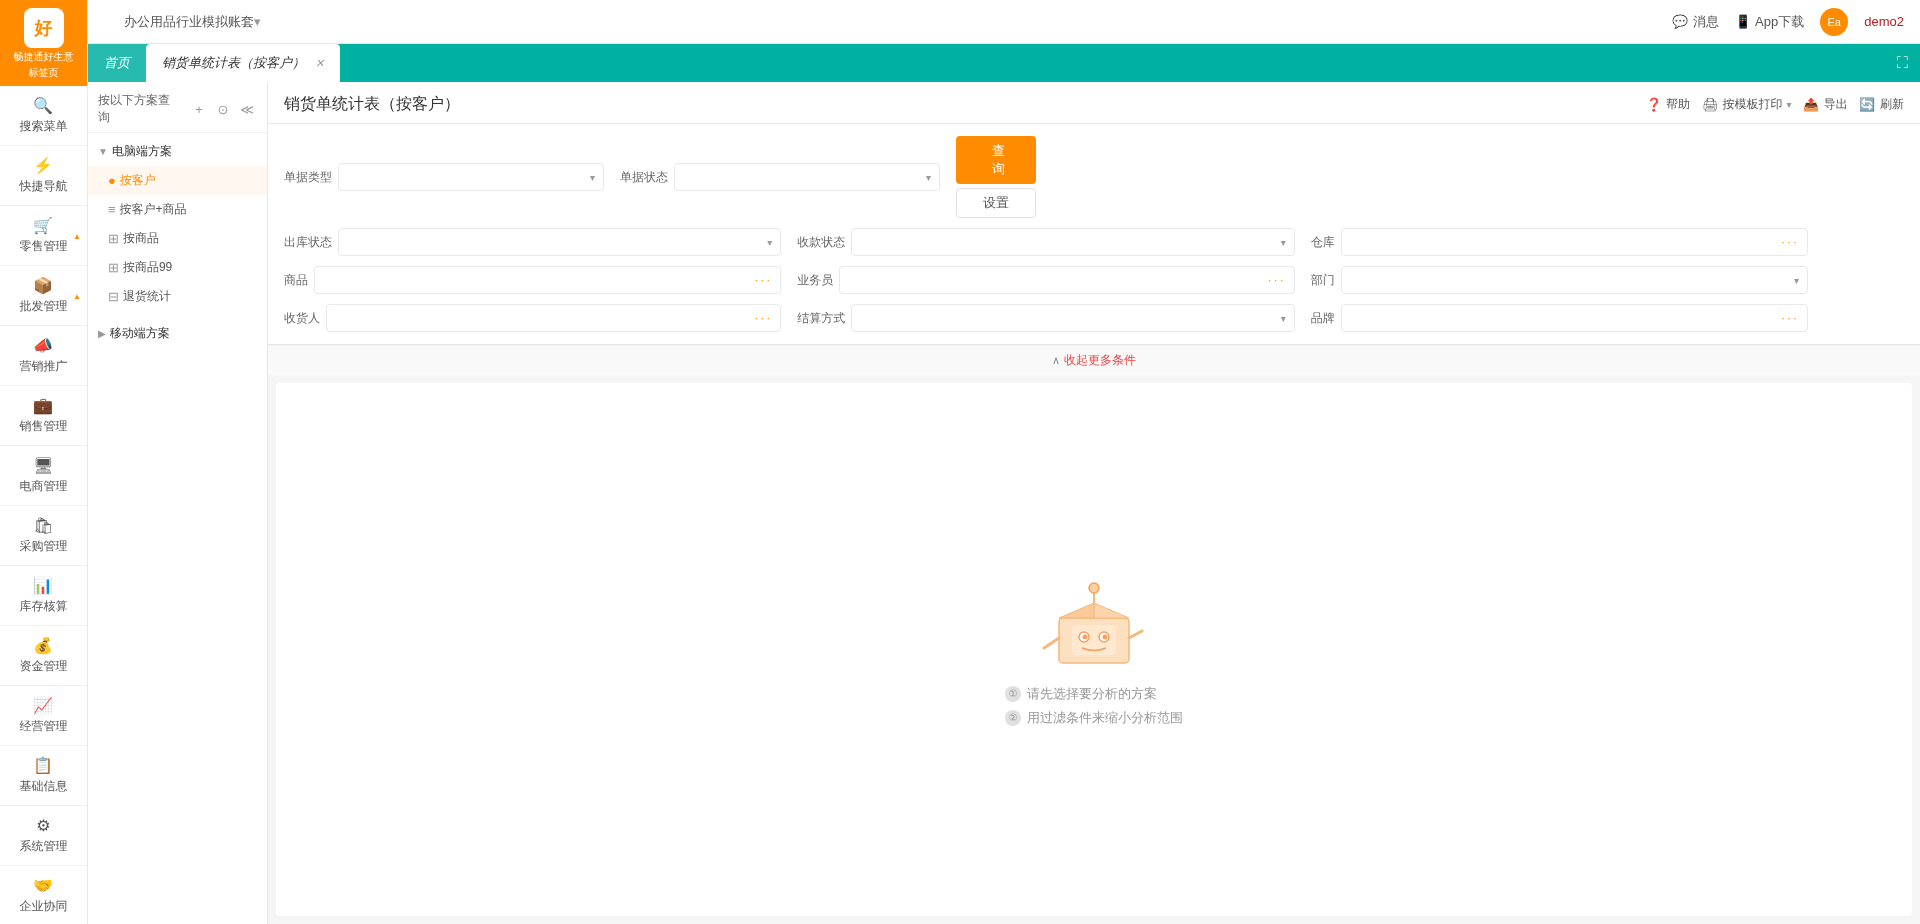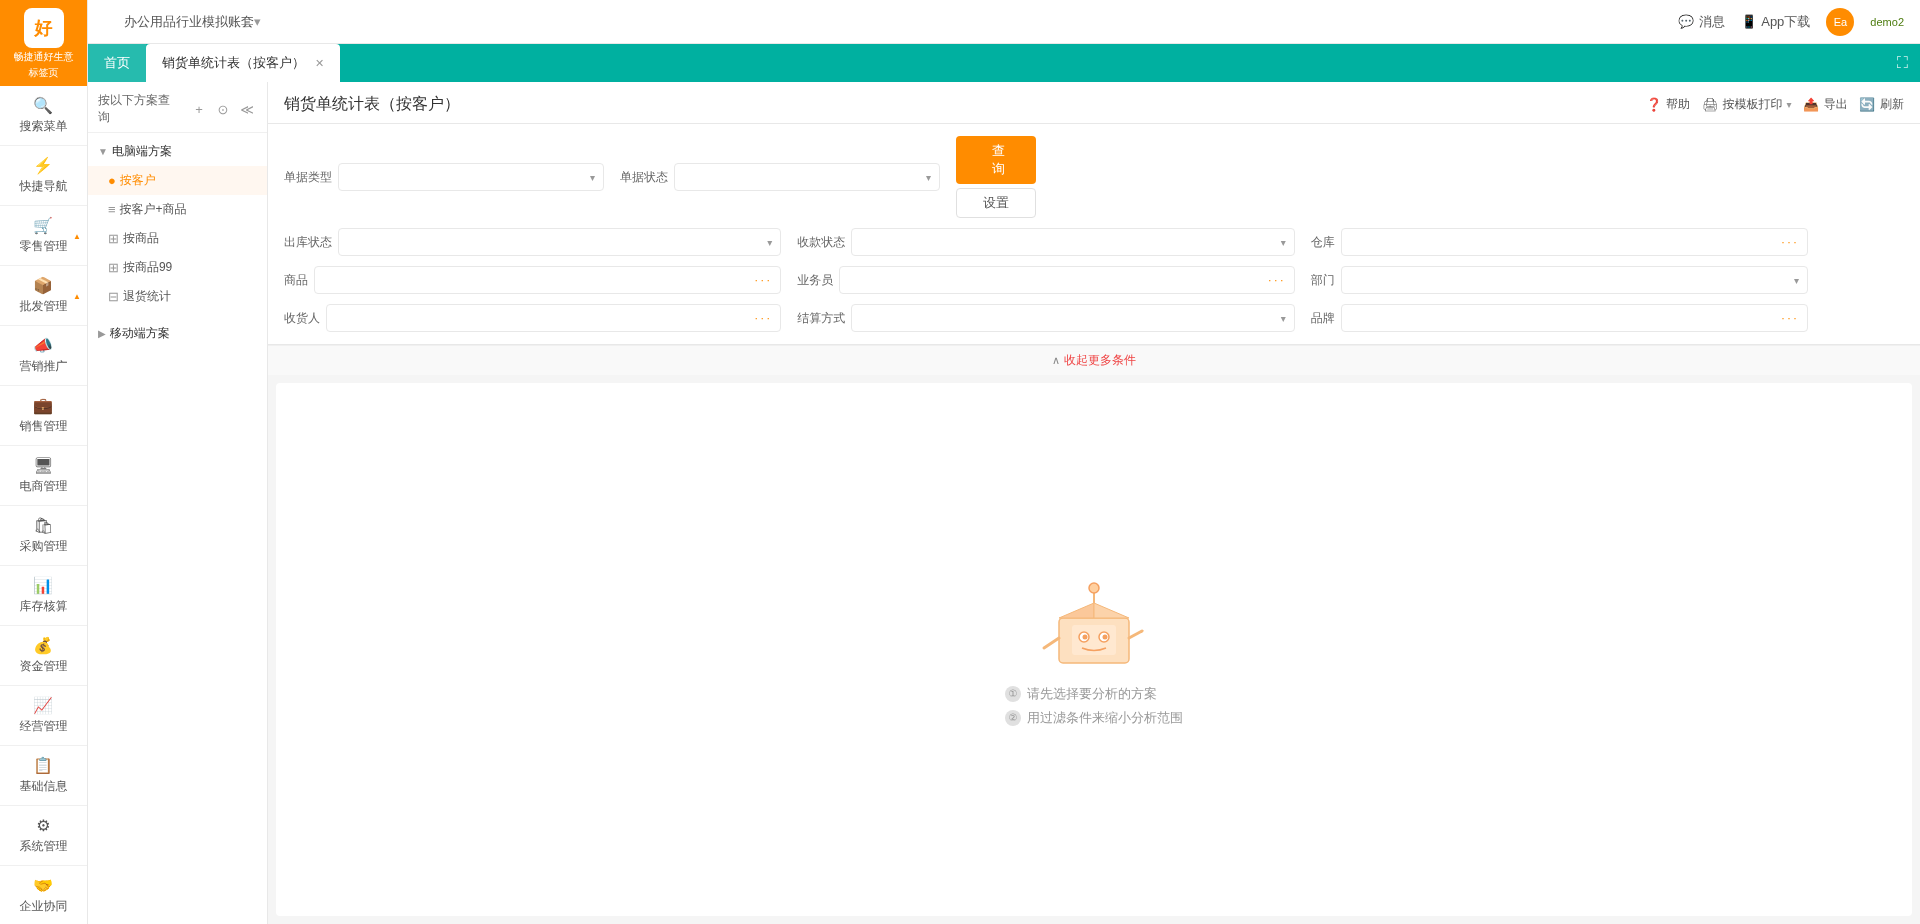--- a/index.html
+++ b/index.html
@@ -67,20 +67,21 @@
     }
     .tab-item {
       height: 38px;
       display: flex;
       align-items: center;
       padding: 0 16px;
       cursor: pointer;
       font-size: 13px;
       color: rgba(255,255,255,0.8);
       gap: 6px;
+      font-style: italic;
     }
     .tab-item.home { color: #fff; background: rgba(255,255,255,0.15); }
     .tab-item.active { background: #fff; color: #333; border-radius: 4px 4px 0 0; }
     .tab-close { font-size: 11px; color: #999; margin-left: 4px; }
     .tab-maximize { margin-left: auto; color: rgba(255,255,255,0.8); padding: 0 12px; cursor: pointer; font-size: 16px; }
 
     
     .content-area { flex: 1; display: flex; overflow: hidden; background: #f5f5f5; }
 
     
@@ -290,21 +291,21 @@
         <span>💬</span>
         <span>消息</span>
       </div>
       <div class="header-btn">
         <span>📱</span>
         <span>App下载</span>
       </div>
       <div class="avatar-circle">
         <span>Ea</span>
       </div>
-      <span style="font-size:11px;color:#4d7c0f;cursor:pointer;">demo2</span>
+      <span style="font-size:13px;color:#b91c1c;cursor:pointer;">demo2</span>
     </div>
   </div>
 
   <div class="tab-bar">
     <div class="tab-item home">
       <span>首页</span>
     </div>
     <div class="tab-item active">
       <span>销货单统计表（按客户）</span>
       <span class="tab-close">✕</span>

